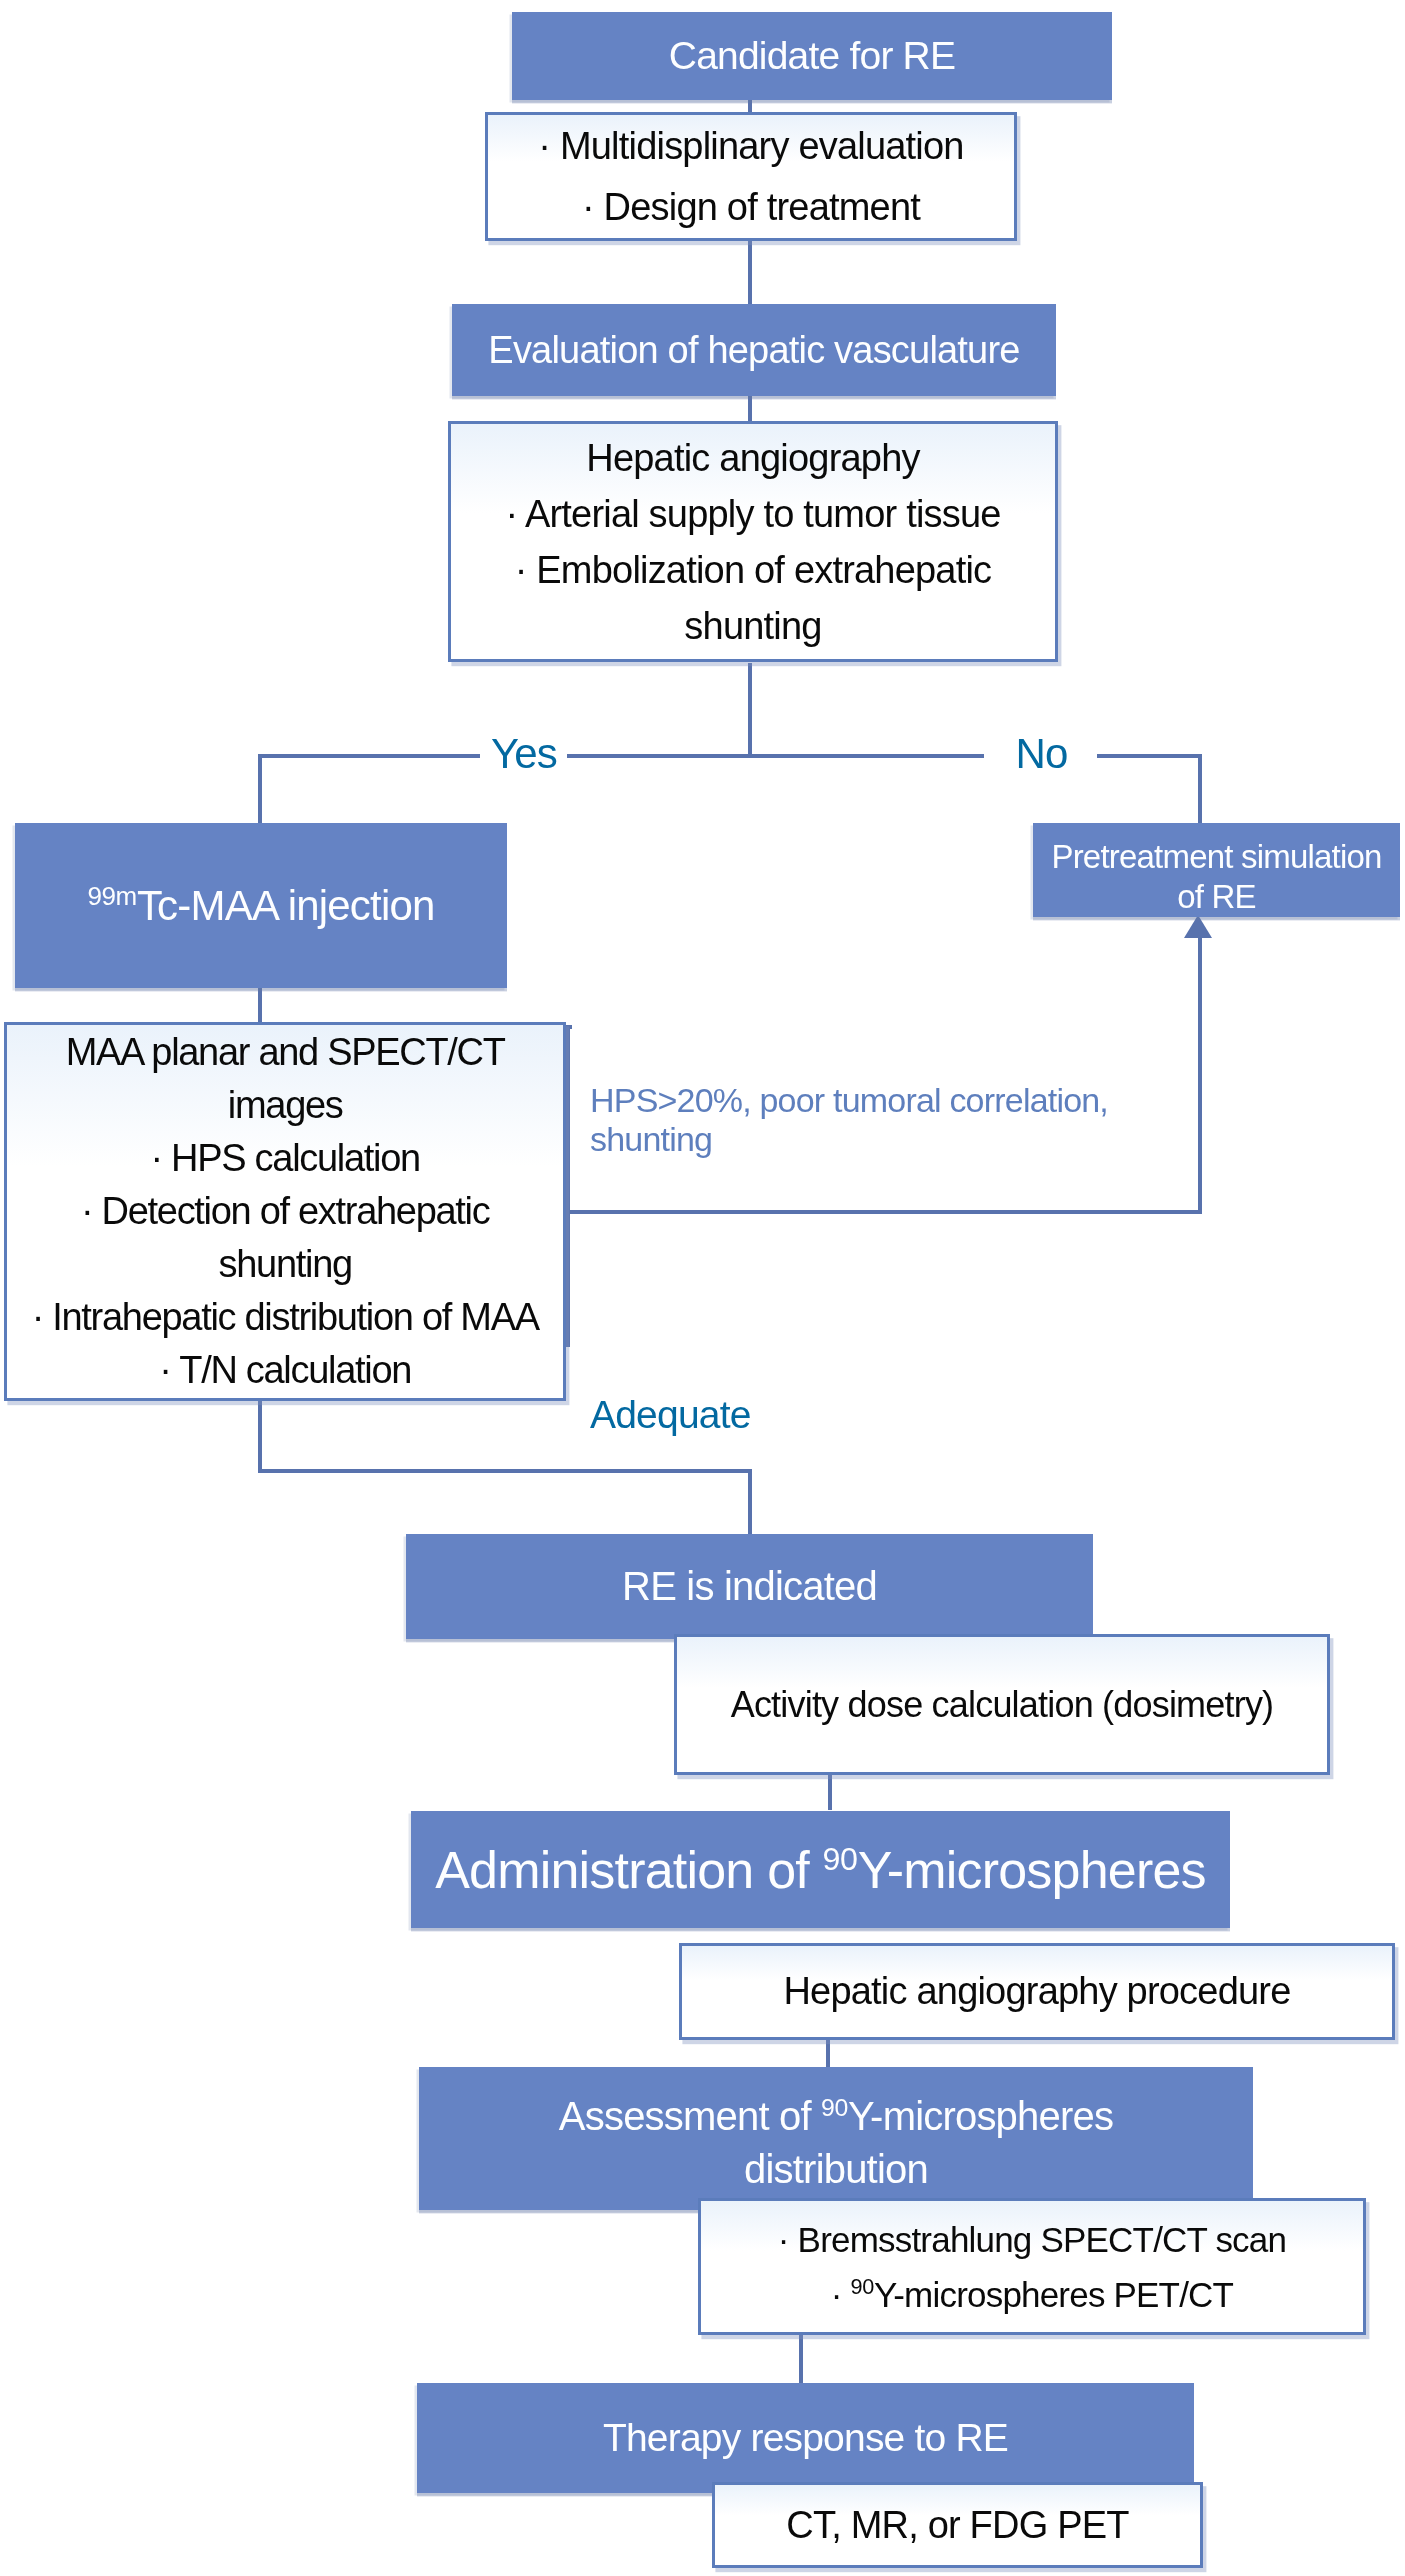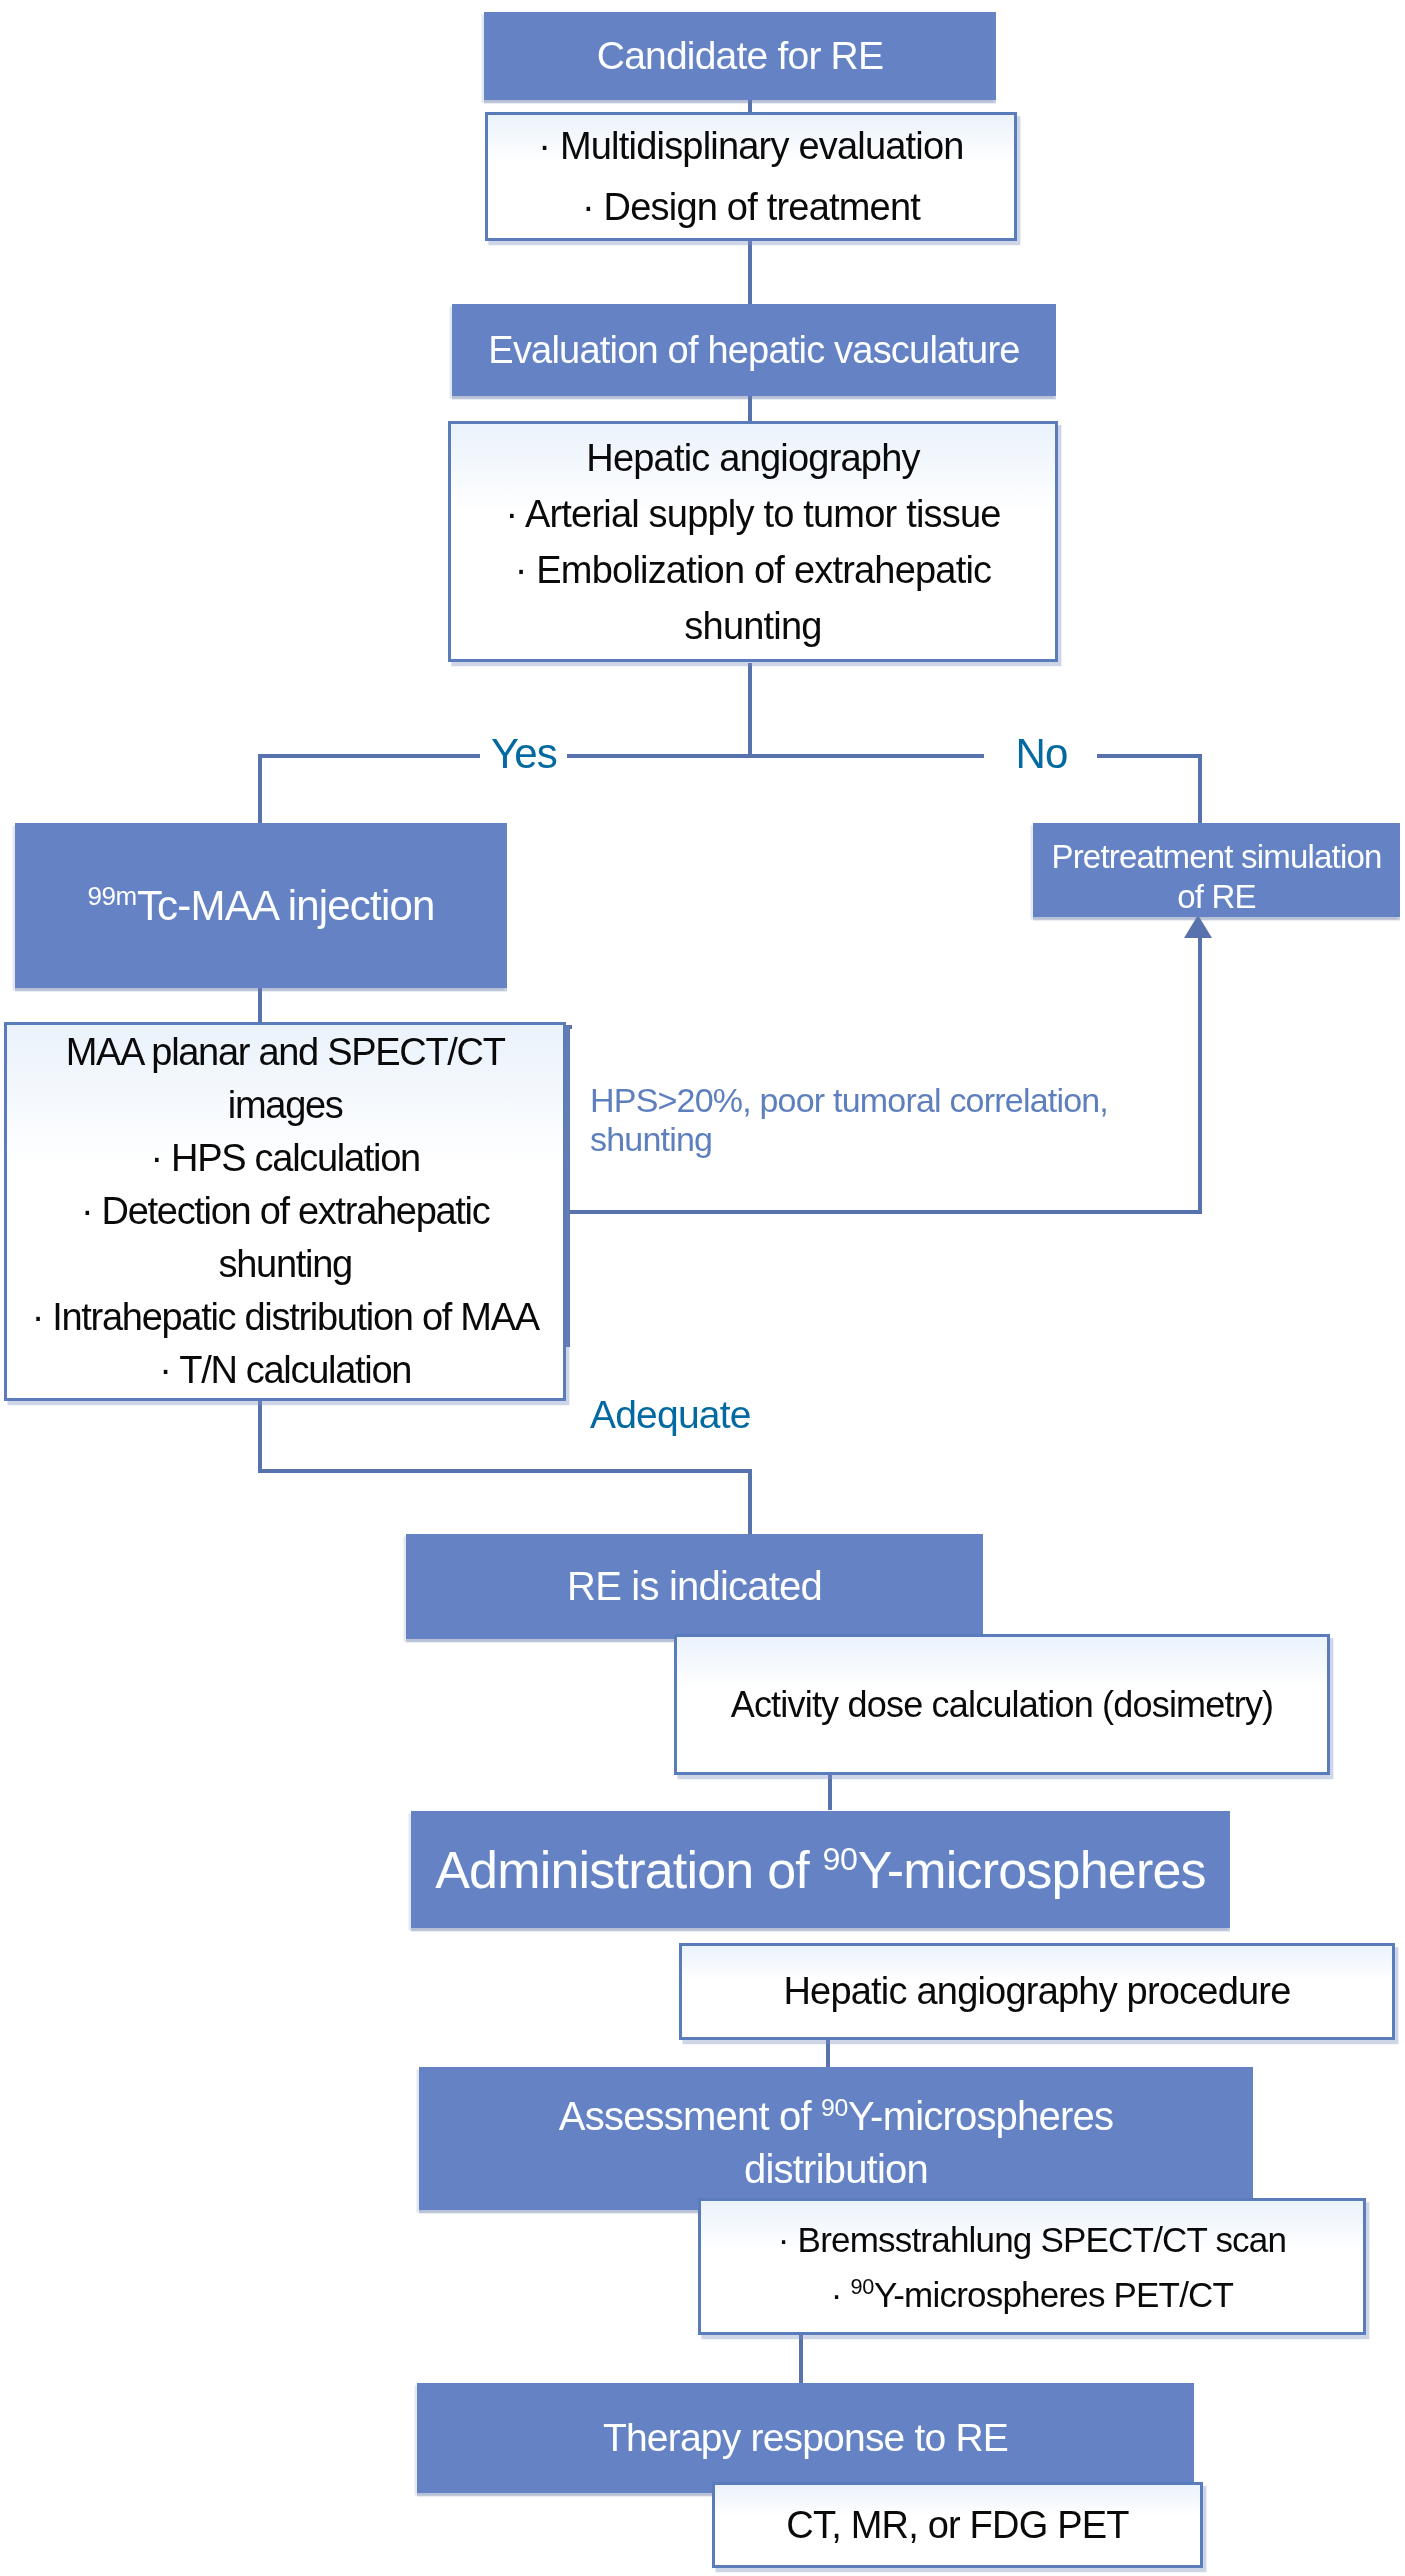--- a/index.html
+++ b/index.html
@@ -39,32 +39,32 @@
     border-bottom:23.6px solid #5872ad;
   }
   .bluelabel{
     position:absolute;color:#0369a1;
     white-space:nowrap;
   }
   sup{font-size:62%;vertical-align:super;letter-spacing:-0.4px;}
   .ln{display:block;}
 
   
-  #candidate {left:484px; top:11.8px;  width:512px; height:88px; font-size:39px;}
+  #candidate {left:512px; top:11.8px;  width:600px; height:88px; font-size:39px;}
   #multi     {left:485px; top:112px; width:532px; height:129px; font-size:38px;}
   #multi .ln{line-height:61px;}
   #evaluation{left:452px; top:304px; width:604px; height:92px; font-size:38px;}
   #hepangio  {left:448px; top:421px; width:610px; height:241px; font-size:38px;}
   #hepangio .ln{line-height:56px;}
   #tc99m     {left:15px;  top:823px; width:492px; height:165px; font-size:42px;}
   #pretreat  {left:1033px;top:823px; width:367px; height:94px; font-size:33px;justify-content:flex-end;}
   #pretreat .ln{line-height:40px;}
   #maa       {left:4.2px;   top:1022px;width:562px; height:379px; font-size:38px; letter-spacing:-1.3px;}
   #maa .ln{line-height:53px;}
-  #reindicated{left:406px;top:1534px;width:577px; height:105px; font-size:40px;}
+  #reindicated{left:406px;top:1534px;width:687px; height:105px; font-size:40px;}
   #activity  {left:674px; top:1634px;width:656px; height:141px; font-size:36px;}
   #admin     {left:411px; top:1811px;width:819px; height:117px; font-size:52px;}
   #hepproc   {left:679px; top:1943px;width:716px; height:97px; font-size:38px;}
   #assess    {left:419px; top:2067px;width:834px; height:143px; font-size:40px;}
   #assess .ln{line-height:52px;}
   #brems     {left:698px; top:2198px;width:668px; height:137px; font-size:35px;}
   #brems .ln{line-height:47px;}
   #therapy   {left:417px; top:2383px;width:777px; height:110px; font-size:39px;}
   #ctmr      {left:712px; top:2482px;width:491px; height:86px; font-size:38px;}
 

